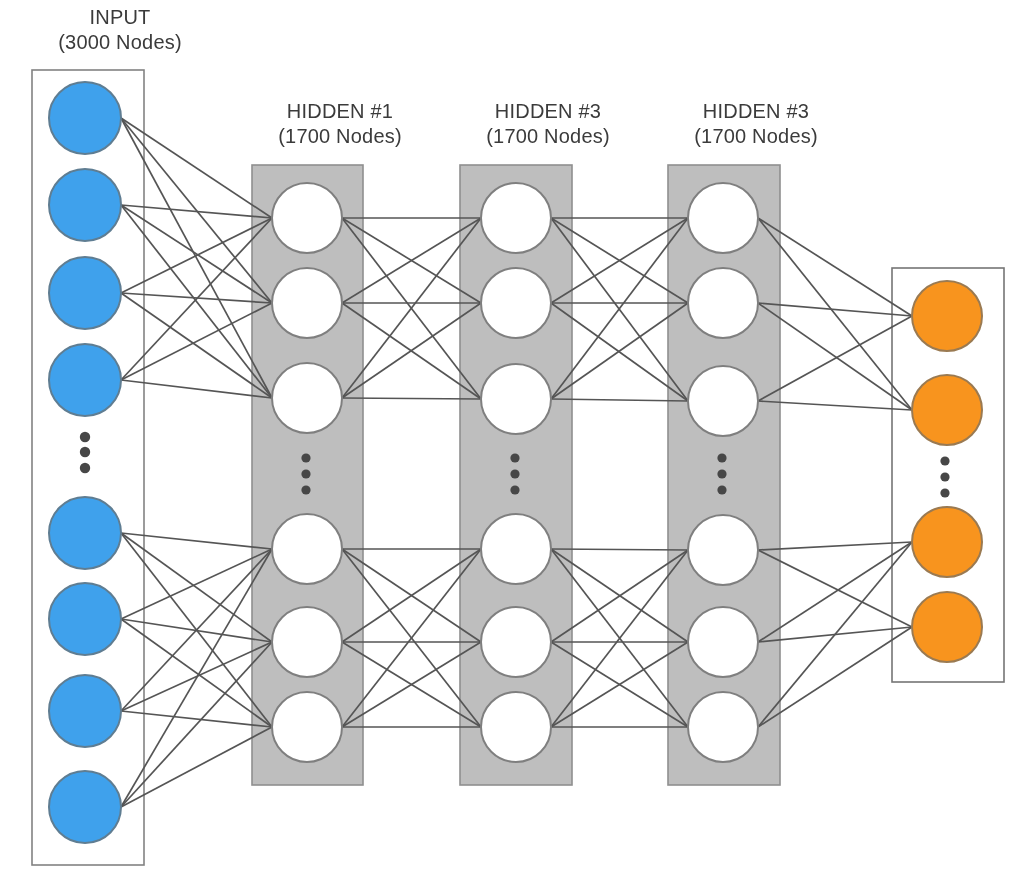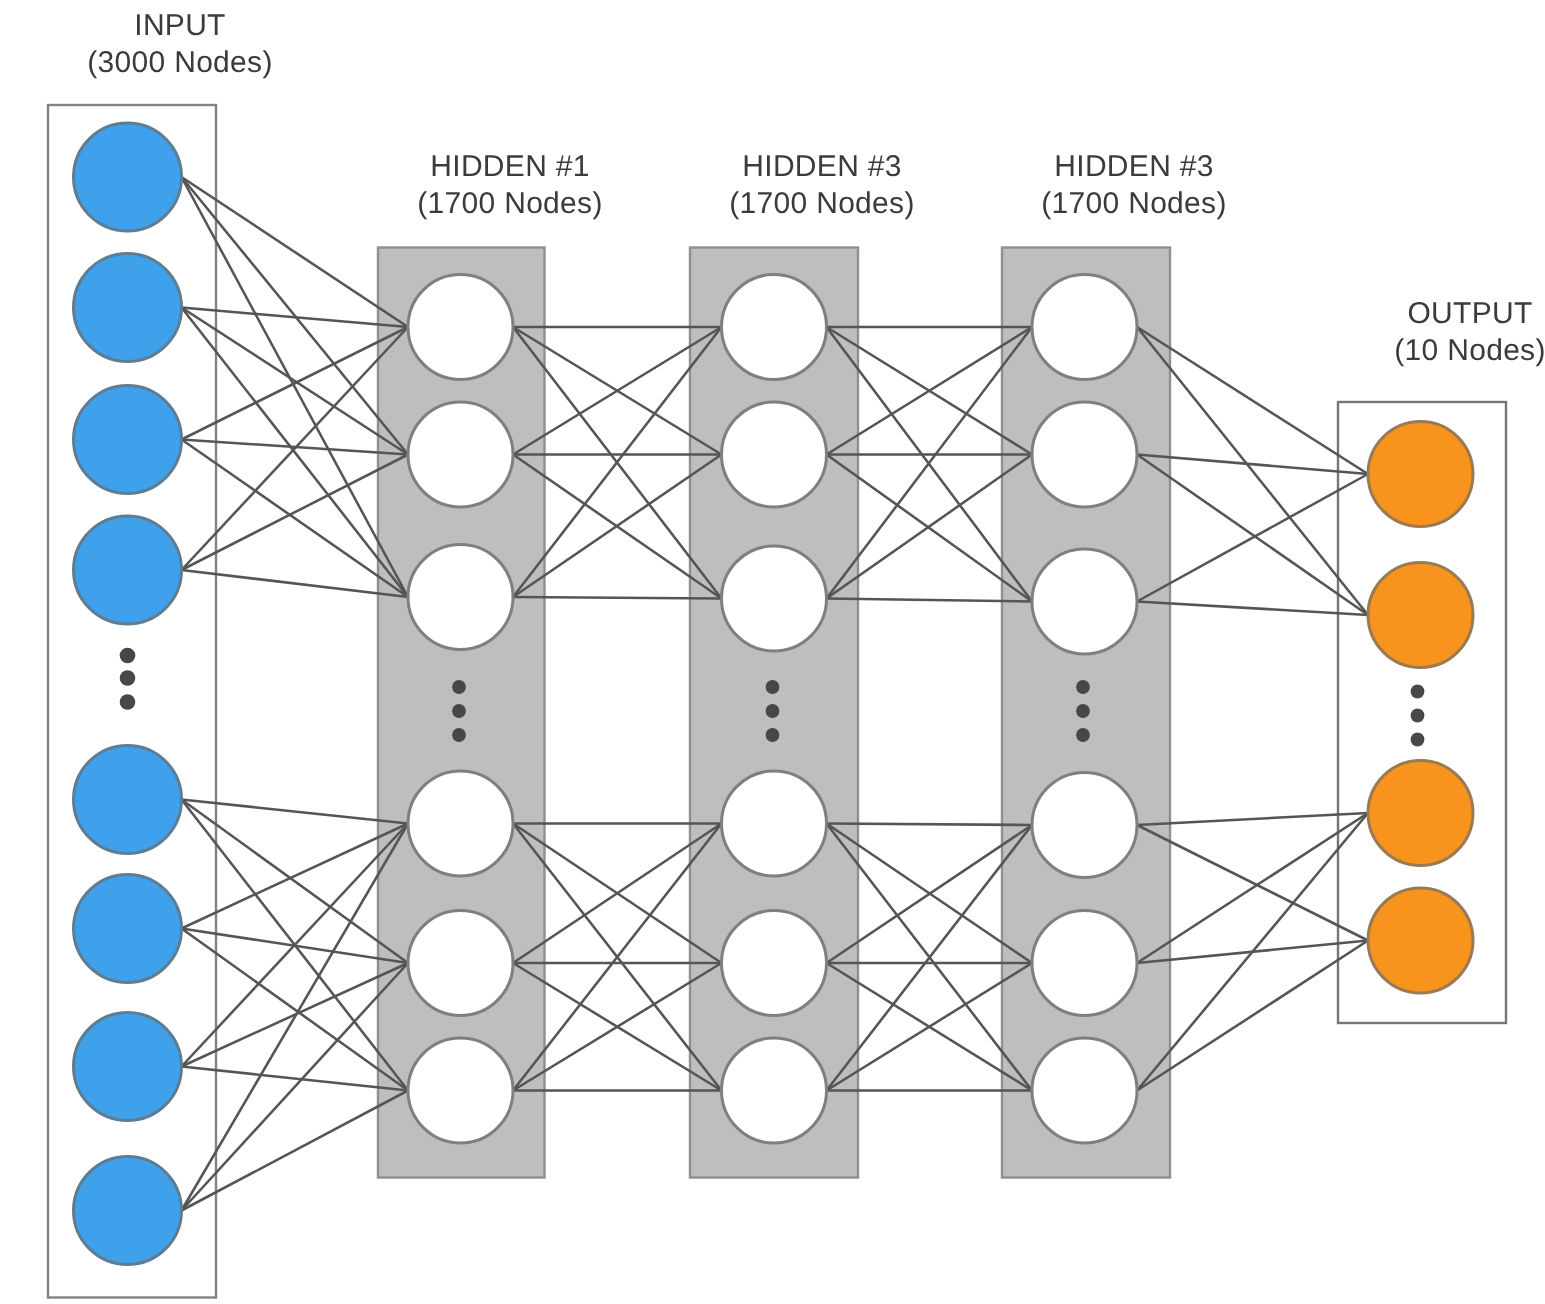--- a/index.html
+++ b/index.html
@@ -170,17 +170,13 @@
     <div>(1700 Nodes)</div>
   </div>
   <div class="layer-label ll-h2">
     <div>HIDDEN #3</div>
     <div>(1700 Nodes)</div>
   </div>
   <div class="layer-label ll-h3">
     <div>HIDDEN #3</div>
     <div>(1700 Nodes)</div>
   </div>
-  <div class="layer-label ll-output">
-    <div>OUTPUT</div>
-    <div>(10 Nodes)</div>
-  </div>
 </div>
 
 </body></html>

